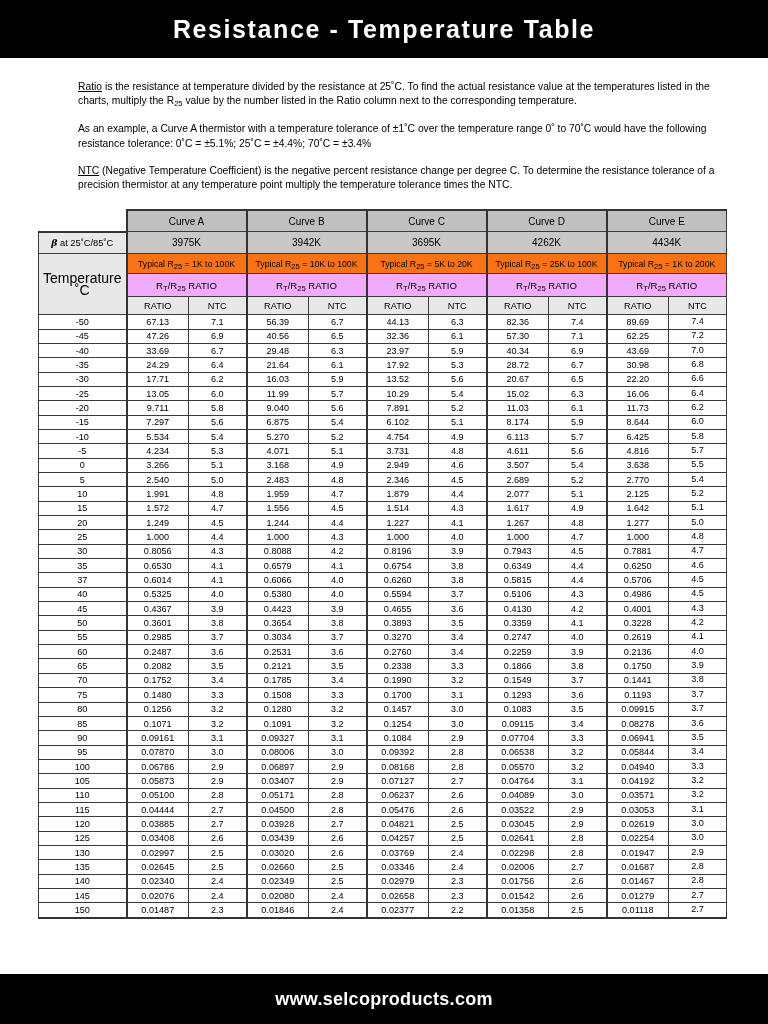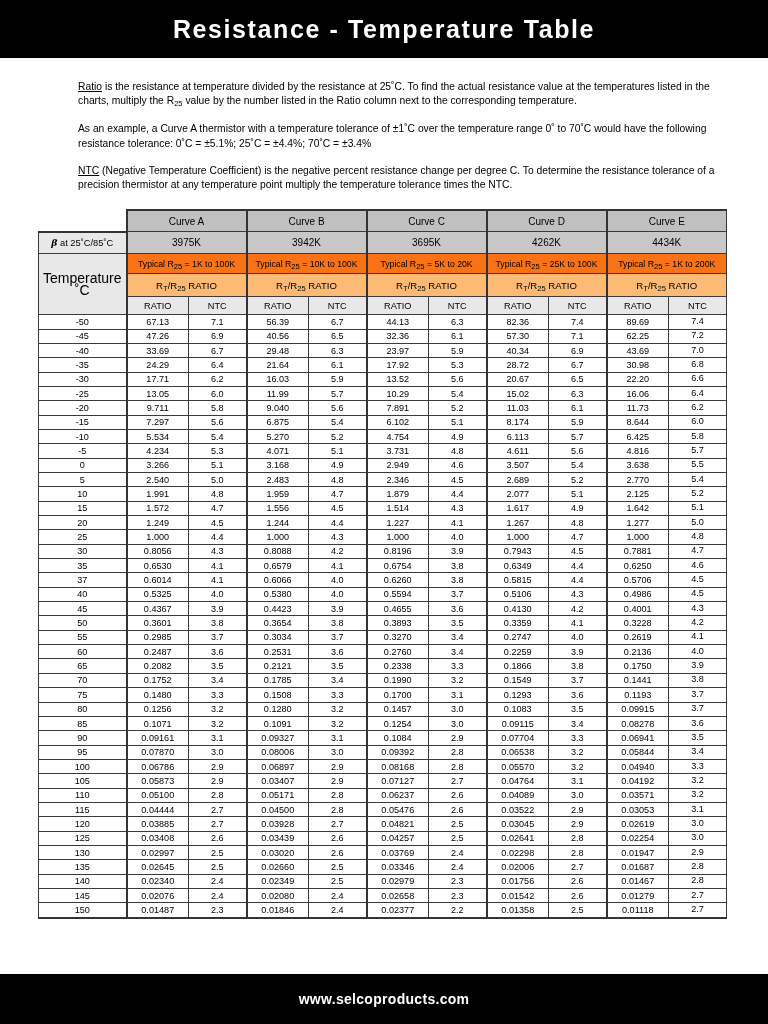--- a/index.html
+++ b/index.html
@@ -98,21 +98,21 @@
     font-style: italic;
     font-weight: bold;
   }
   .hdr-typical {
     background: #f97316;
     height: 19px;
     font-size: 8.7px;
     font-weight: bold;
   }
   .hdr-ratio-span {
-    background: #fdba74;
+    background: #f0abfc;
     height: 22px;
     font-size: 9.6px;
     font-weight: bold;
   }
   .hdr-sub {
     background: #e8e8e8;
     height: 17px;
     font-size: 9.2px;
     font-weight: bold;
   }
@@ -160,21 +160,21 @@
   .url-bar {
     background: #000000;
     height: 50px;
     display: flex;
     align-items: center;
     justify-content: center;
     flex: 0 0 auto;
   }
   .url-bar span {
     color: #ffffff;
-    font-size: 14px;
+    font-size: 18px;
     font-weight: bold;
     letter-spacing: 0.3px;
   }
 </style>
 </head>
 <body>
 
 <div class="page">
 
   <div class="title-bar">

